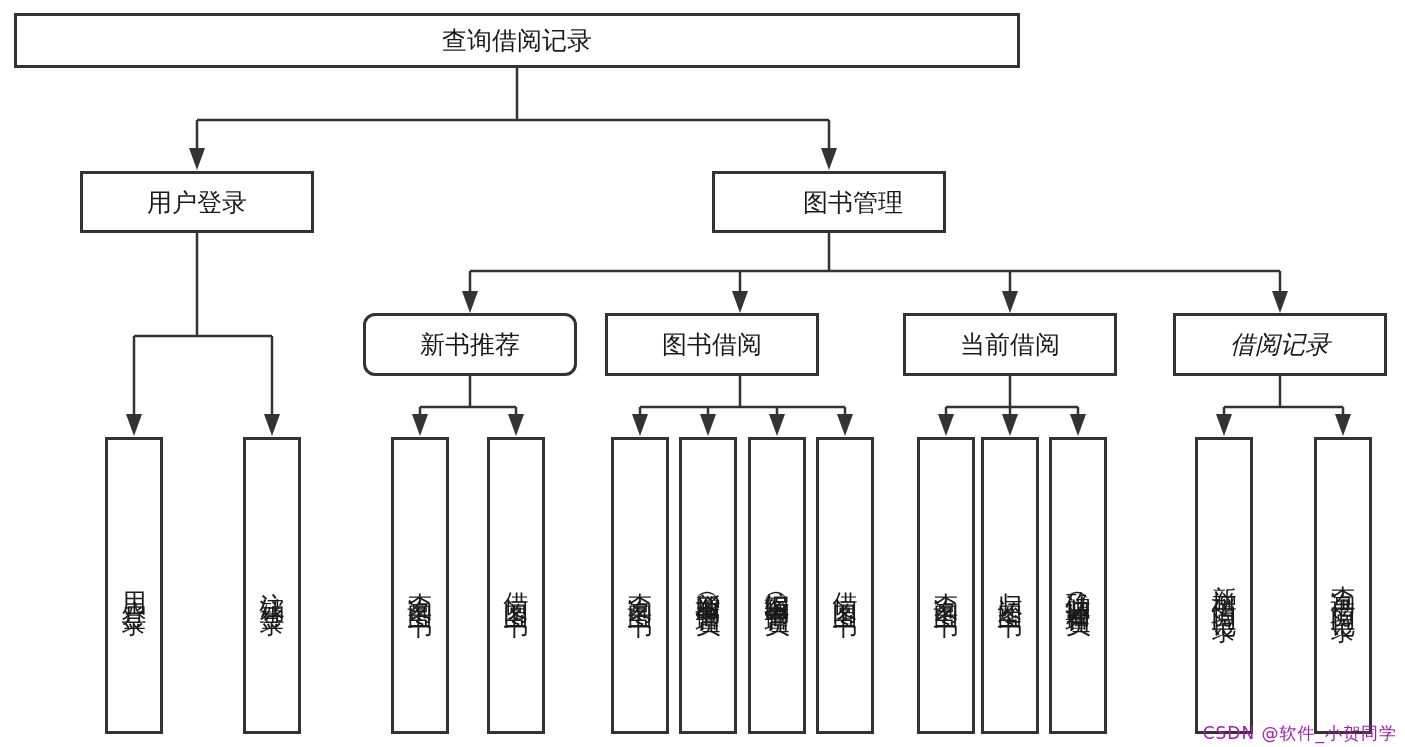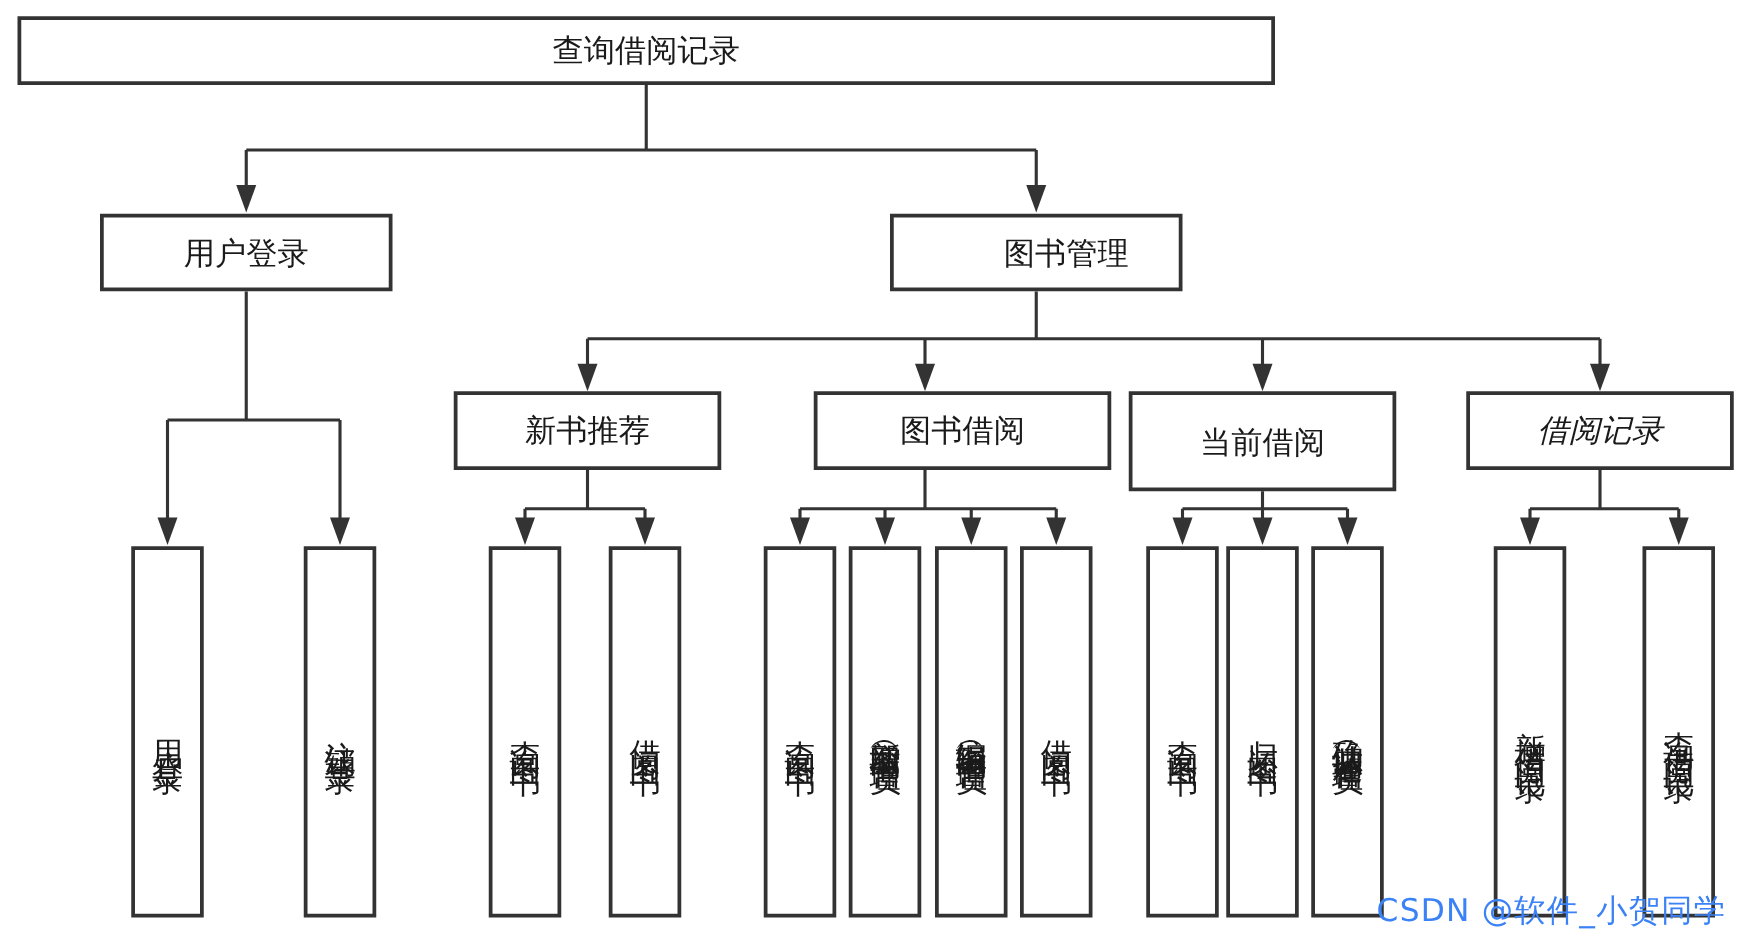--- a/index.html
+++ b/index.html
@@ -53,24 +53,24 @@
     font-size: 25px;
     letter-spacing: 7px;
     color: #1a1a1a;
     line-height: 1;
   }
   .vbox .vtext.long9 {
     letter-spacing: 3px;
   }
   .watermark {
     position: absolute;
-    right: 24px;
+    right: 8px;
     bottom: 2px;
-    font-size: 25px;
-    color: #3b82f6;
+    font-size: 17px;
+    color: #a21caf;
     letter-spacing: 1px;
   }
   svg line { stroke: #333333; stroke-width: 2.5; }
   svg polygon { fill: #333333; }
 </style>
 </head>
 <body>
 
 <div id="stage">
 
@@ -154,27 +154,27 @@
     <span>查询借阅记录</span>
   </div>
 
   <div class="box" style="left:80px; top:171px; width:234px; height:62px;">
     <span>用户登录</span>
   </div>
   <div class="box" style="left:712px; top:171px; width:234px; height:62px;padding-left:48px;">
     <span>图书管理</span>
   </div>
 
-  <div class="box" style="left:363px; top:313px; width:214px; height:63px;">
+  <div class="box" style="left:363px; top:313px; width:214px; height:63px;border-radius:12px;">
     <span>新书推荐</span>
   </div>
-  <div class="box" style="left:651px; top:313px; width:238px; height:63px;">
+  <div class="box" style="left:605px; top:313px; width:214px; height:63px;">
     <span>图书借阅</span>
   </div>
-  <div class="box" style="left:903px; top:313px; width:214px; height:80px;">
+  <div class="box" style="left:903px; top:313px; width:214px; height:63px;">
     <span>当前借阅</span>
   </div>
   <div class="box" style="left:1173px; top:313px; width:214px; height:63px;font-style:italic;">
     <span>借阅记录</span>
   </div>
 
   <div class="vbox" style="left:105px;">
     <span class="vtext">用户登录</span>
   </div>
   <div class="vbox" style="left:243px;">

